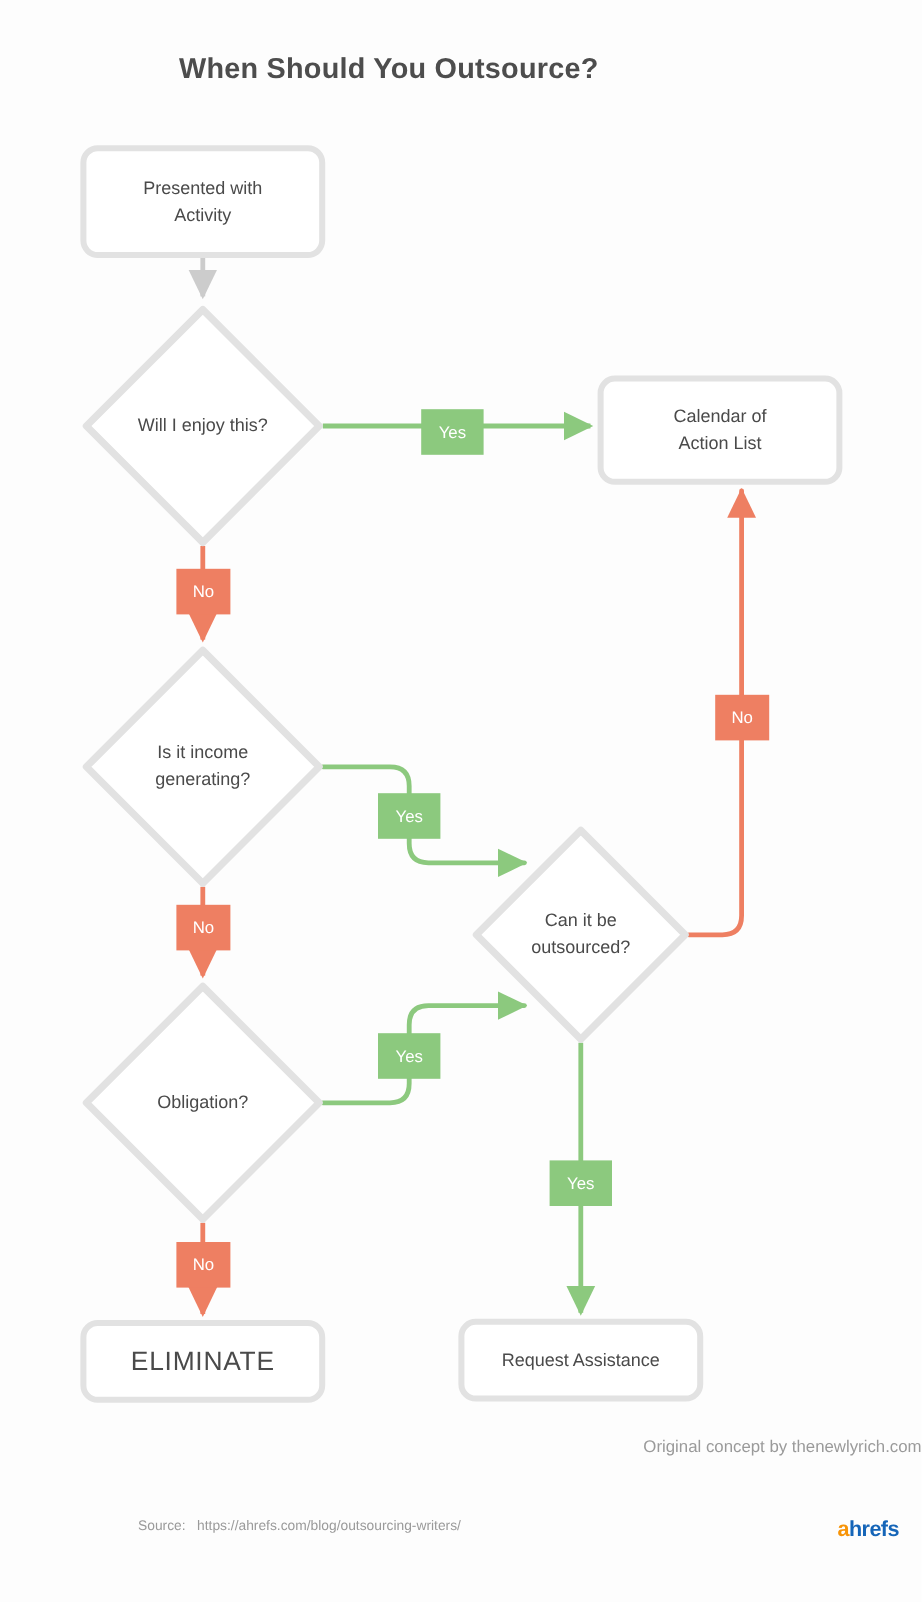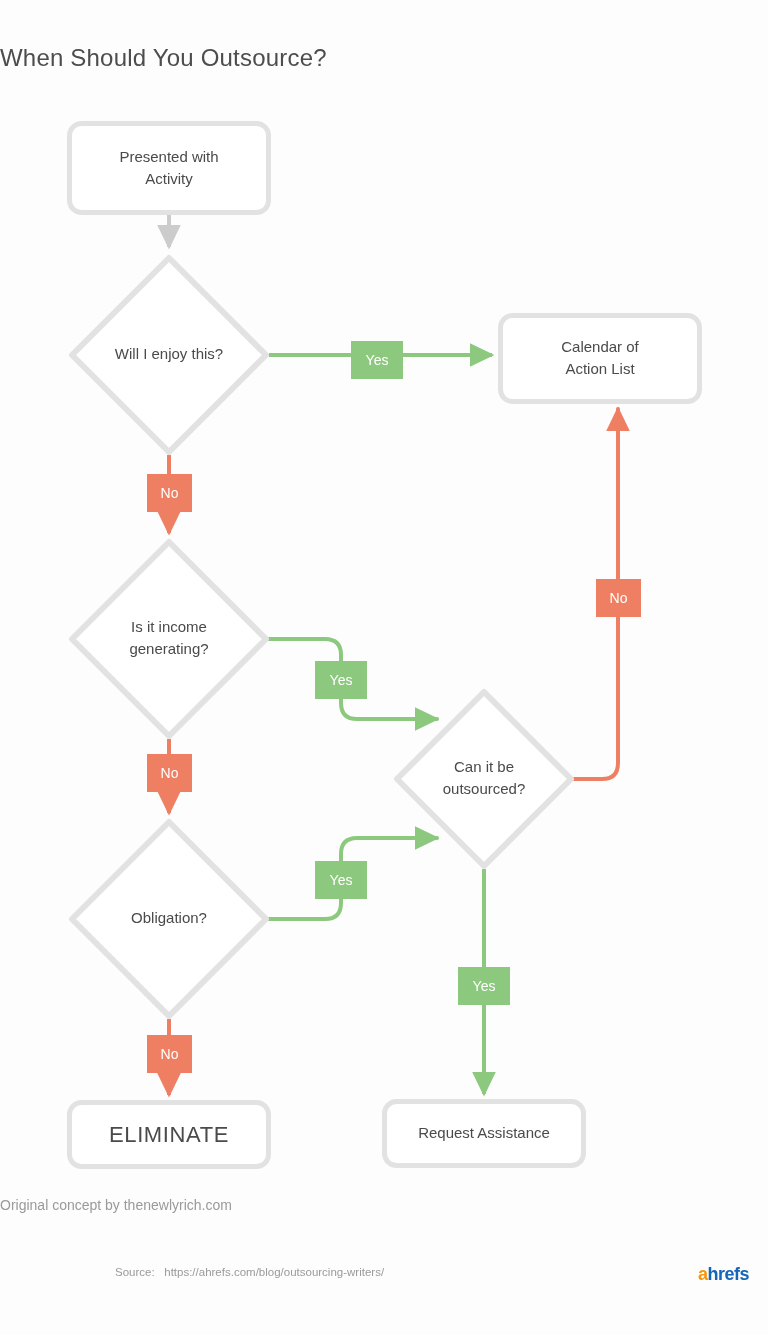--- a/index.html
+++ b/index.html
@@ -17,22 +17,23 @@
   #page-root {
     position: absolute;
     inset: 0;
     background: #fdfdfd;
   }
   .chart-title {
     position: absolute;
     top: 44px;
     left: 0;
     width: 648px;
+    text-align: center;
     font-size: 24px;
-    font-weight: normal;
+    font-weight: bold;
     color: #4d4d4d;
     letter-spacing: 0.2px;
   }
   .flow-svg {
     position: absolute;
     top: 0;
     left: 0;
   }
   .node-text {
     font-family: "Liberation Sans", sans-serif;
@@ -50,21 +51,21 @@
     font-size: 14px;
     fill: #ffffff;
     text-anchor: middle;
     dominant-baseline: middle;
   }
   .attribution {
     position: absolute;
     top: 1197px;
     left: 0;
     width: 768px;
-    text-align: left;
+    text-align: right;
     font-size: 14px;
     color: #9a9a9a;
   }
   .footer {
     position: absolute;
     left: 0;
     top: 1258px;
     width: 768px;
     height: 50px;
     margin-left: 47px;

